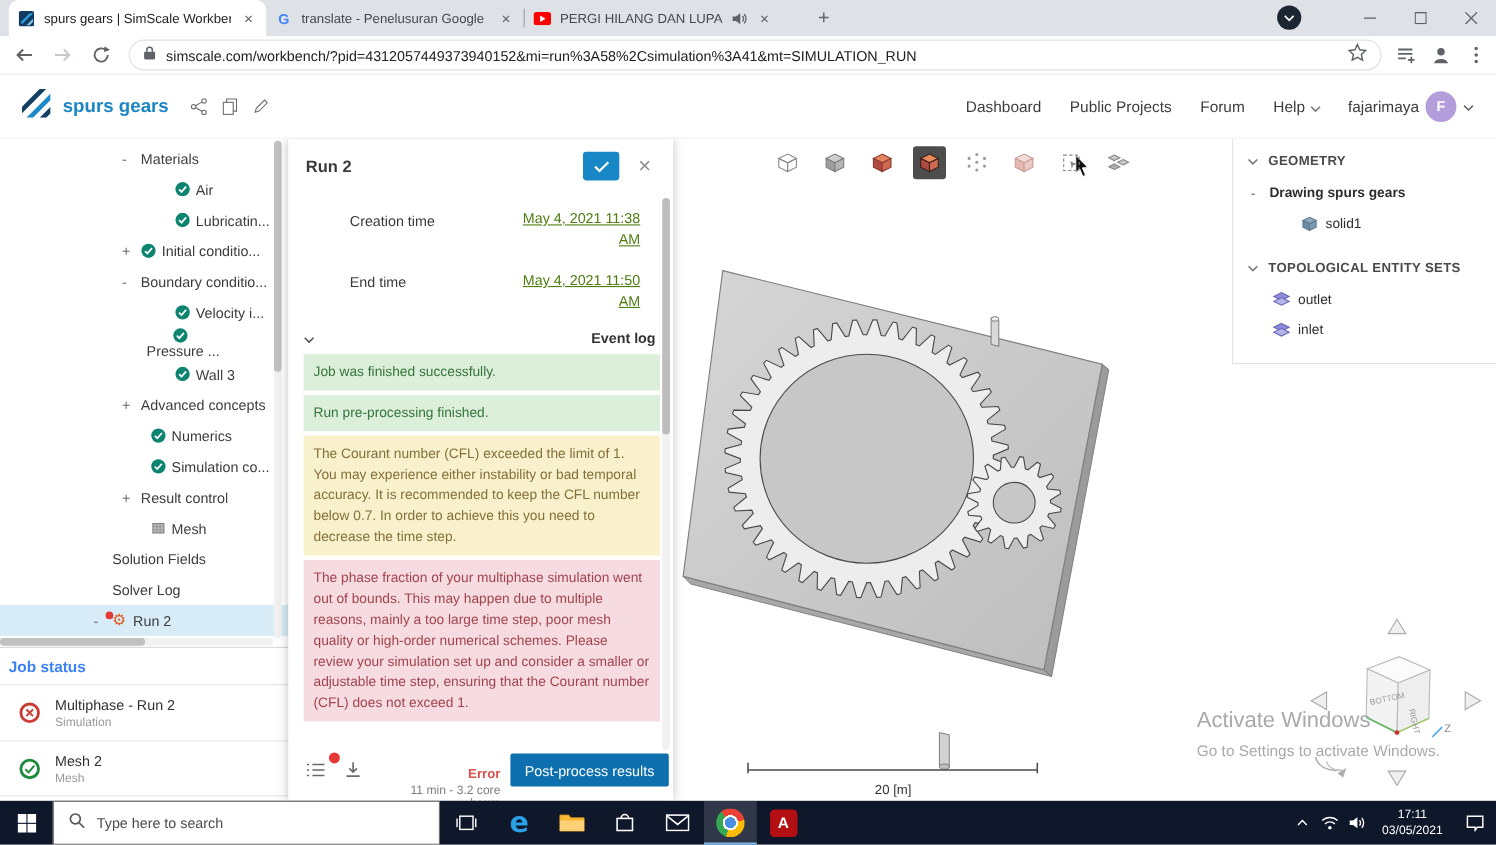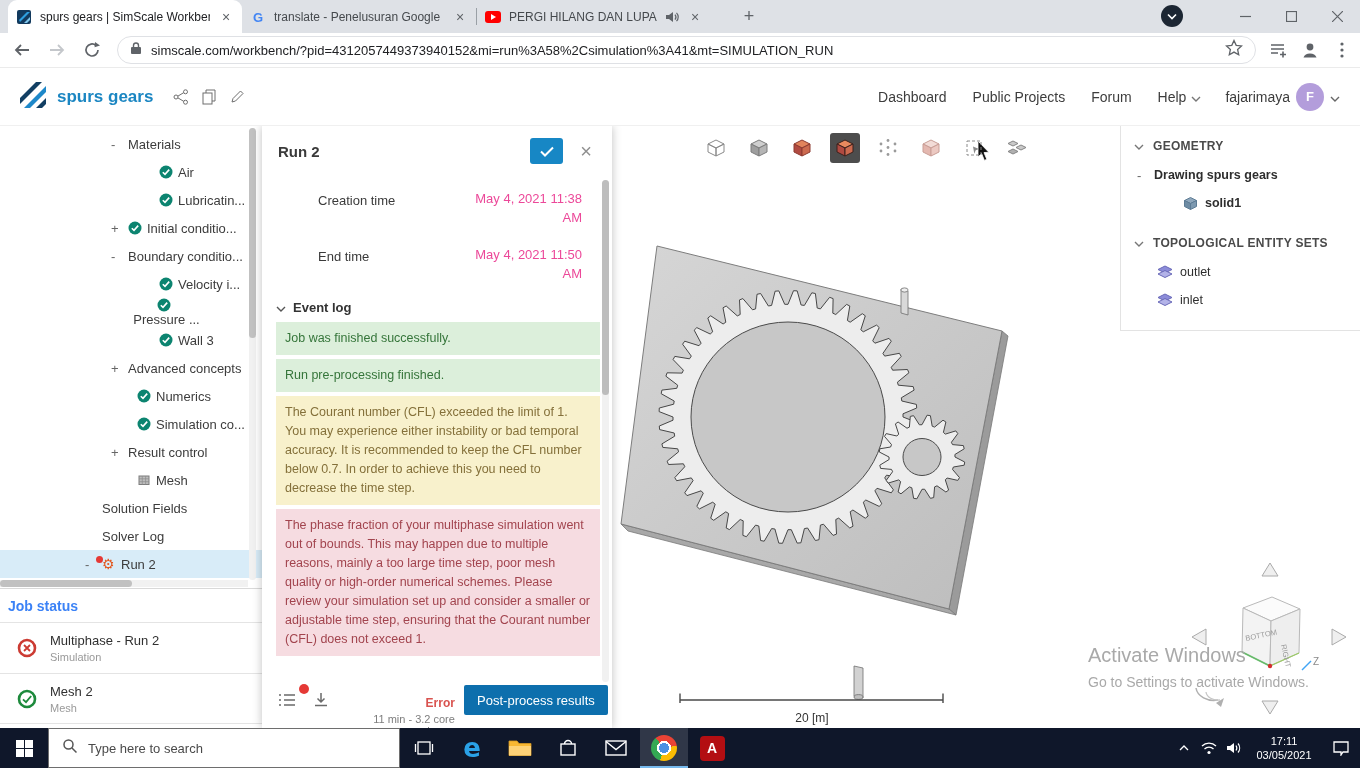--- a/index.html
+++ b/index.html
@@ -74,22 +74,22 @@
 
 
 .runpanel{position:absolute;left:262px;top:0;width:350px;height:602px;background:#fff;box-shadow:0 0 9px rgba(0,0,0,.25);}
 .run-header{height:50px;display:flex;align-items:center;padding:0 14px 0 16px;}
 .run-title{font-size:15px;font-weight:bold;color:#3a3a3a;}
 .btn-apply{margin-left:auto;width:33px;height:26px;background:#1787c5;border:none;border-radius:3px;display:flex;align-items:center;justify-content:center;}
 .btn-close{margin-left:11px;font-size:20px;color:#8f8f8f;width:24px;background:none;border:none;text-align:center;}
 .run-fields{padding-top:6px;}
 .run-field{display:flex;justify-content:space-between;padding:4px 30px 4px 16px;min-height:56px;}
 .run-field .lbl{font-size:13px;color:#3a3a3a;padding-top:7px;margin-left:40px;}
-.run-field .val{width:122px;font-size:13px;color:#ec4899;text-align:right;line-height:19px;padding-top:3px;}
-.eventlog-head{display:flex;align-items:center;gap:7px;padding:6px 16px 7px 14px;font-size:13px;font-weight:bold;color:#333;}
+.run-field .val{width:122px;font-size:13px;color:#4d7c0f;text-align:right;line-height:19px;padding-top:3px;text-decoration:underline;}
+.eventlog-head{display:flex;align-items:center;gap:7px;padding:6px 16px 7px 14px;font-size:13px;font-weight:bold;color:#333;justify-content:space-between;}
 .events{padding:0 12px 0 14px;width:350px;}
 .event{font-size:12.5px;line-height:19px;padding:7px 9px;margin-bottom:4px;}
 .event.success{background:#dcefdb;color:#35753a;}
 .event.warning{background:#f8f1cc;color:#84703a;}
 .event.error{background:#f6dce1;color:#a2444e;}
 .run-footer{position:absolute;left:0;bottom:8px;width:100%;height:40px;display:flex;align-items:center;padding:0 4px 0 16px;}
 .icon-btn{width:18px;height:18px;display:flex;align-items:center;justify-content:center;margin-right:16px;background:none;border:none;}
 .red-dot{position:absolute;left:37px;top:4px;width:10px;height:10px;border-radius:50%;background:#e53935;}
 .foot-status{margin-left:auto;text-align:right;margin-right:9px;margin-top:32px;}
 .foot-status .err{font-size:12px;font-weight:bold;color:#d9534f;}
@@ -639,21 +639,21 @@
           <div class="rp-section-head">
             <span><svg width="10" height="6">
                 <path d="M1,1 L5,5 L9,1" stroke="#777" stroke-width="1.4" fill="none"></path>
               </svg></span>
             <span>GEOMETRY</span>
           </div>
           <div class="rp-item" style="padding-left: 16px;">
             <span class="expander">-</span>
             <span style="font-weight: bold;">Drawing spurs gears</span>
           </div>
-          <div class="rp-item" style="padding-left: 62px; font-weight: bold;">
+          <div class="rp-item" style="padding-left: 62px;">
             <span class="rp-icon">
               <svg width="15" height="15">
                 <polygon points="7.5,1.5 13.5,4.5 7.5,7.5 1.5,4.5" fill="#8fa7bc" stroke="#5c7b94"></polygon>
                 <polygon points="1.5,4.5 7.5,7.5 7.5,13.5 1.5,10.5" fill="#6d8ba3" stroke="#5c7b94"></polygon>
                 <polygon points="13.5,4.5 7.5,7.5 7.5,13.5 13.5,10.5" fill="#7d99b0" stroke="#5c7b94"></polygon>
               </svg>
             </span>
             <span>solid1</span>
           </div>
           <div class="rp-sep"></div>

